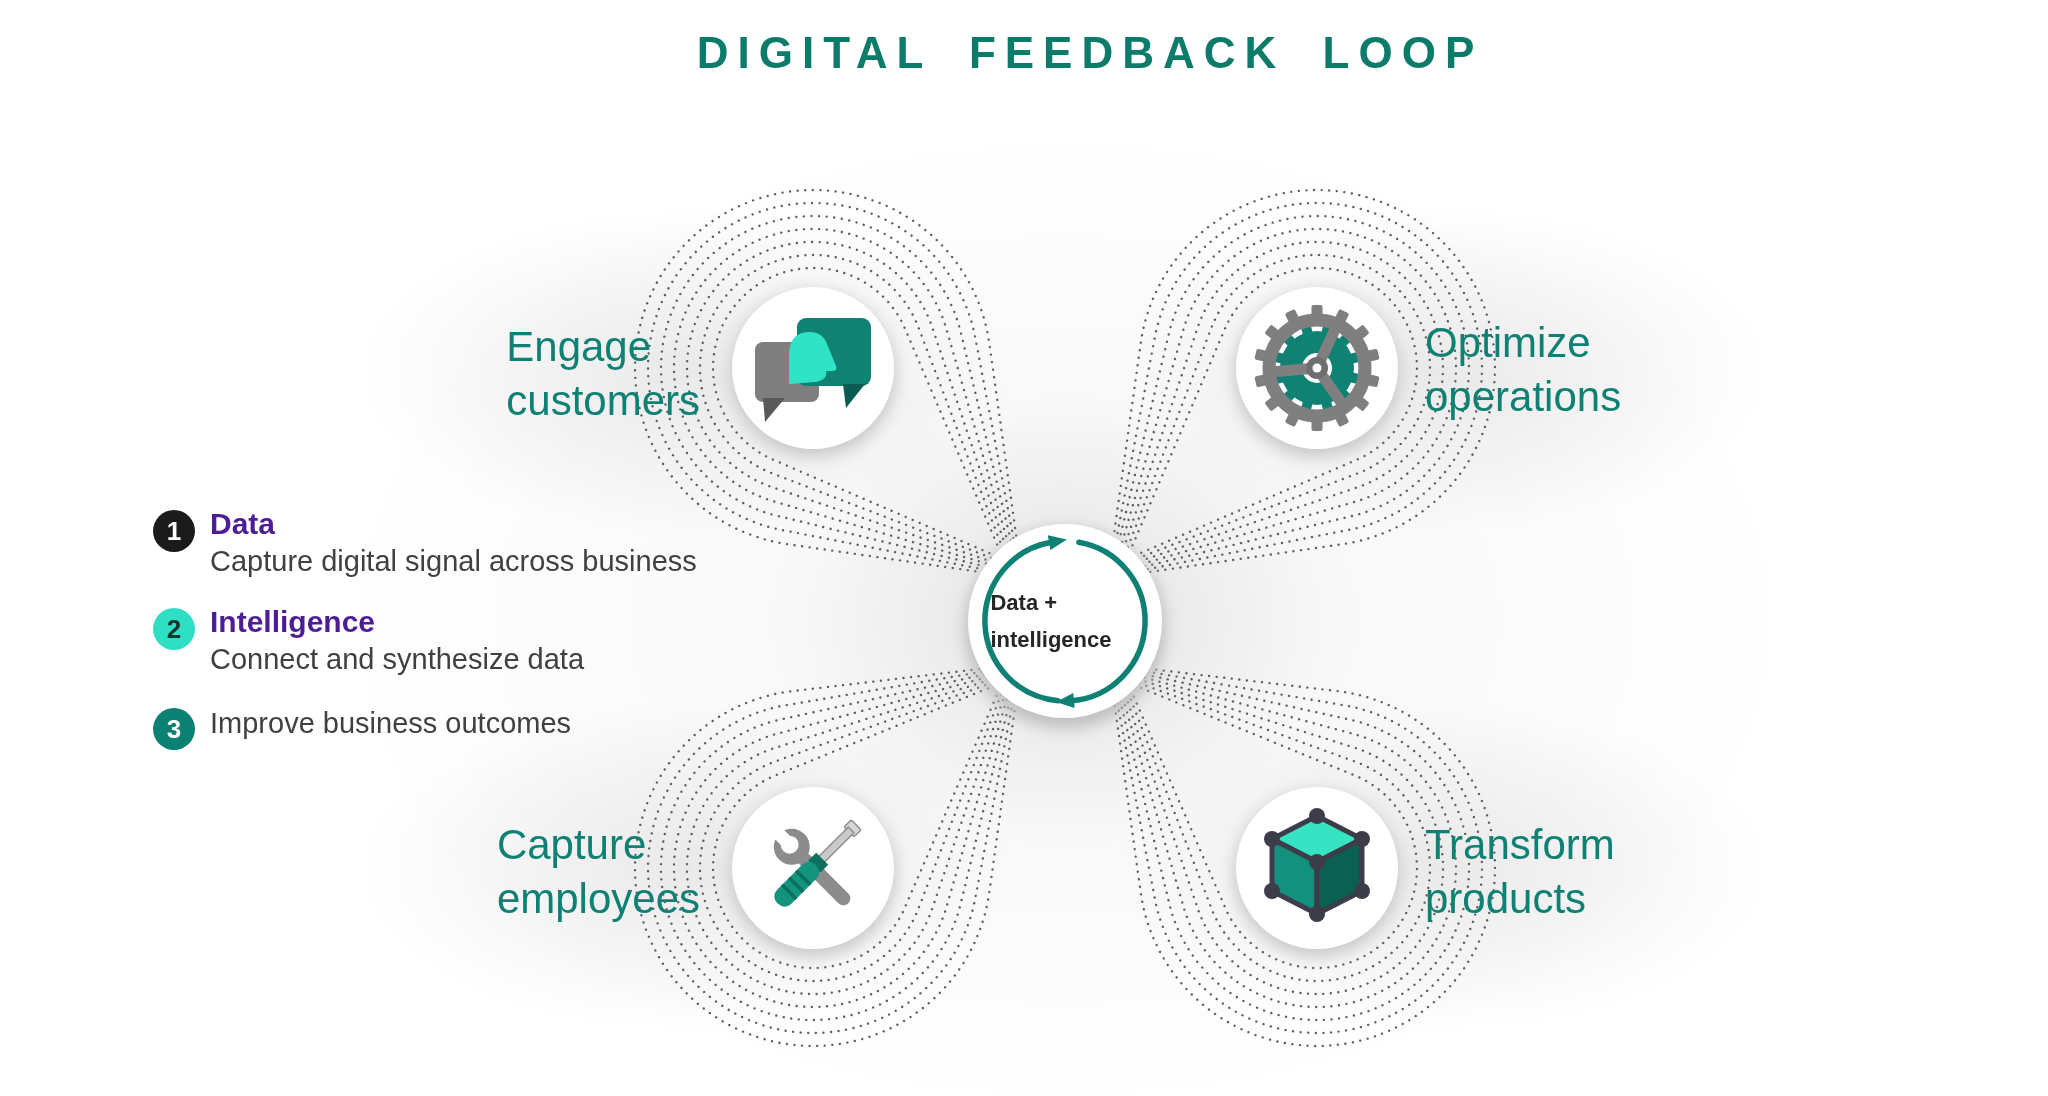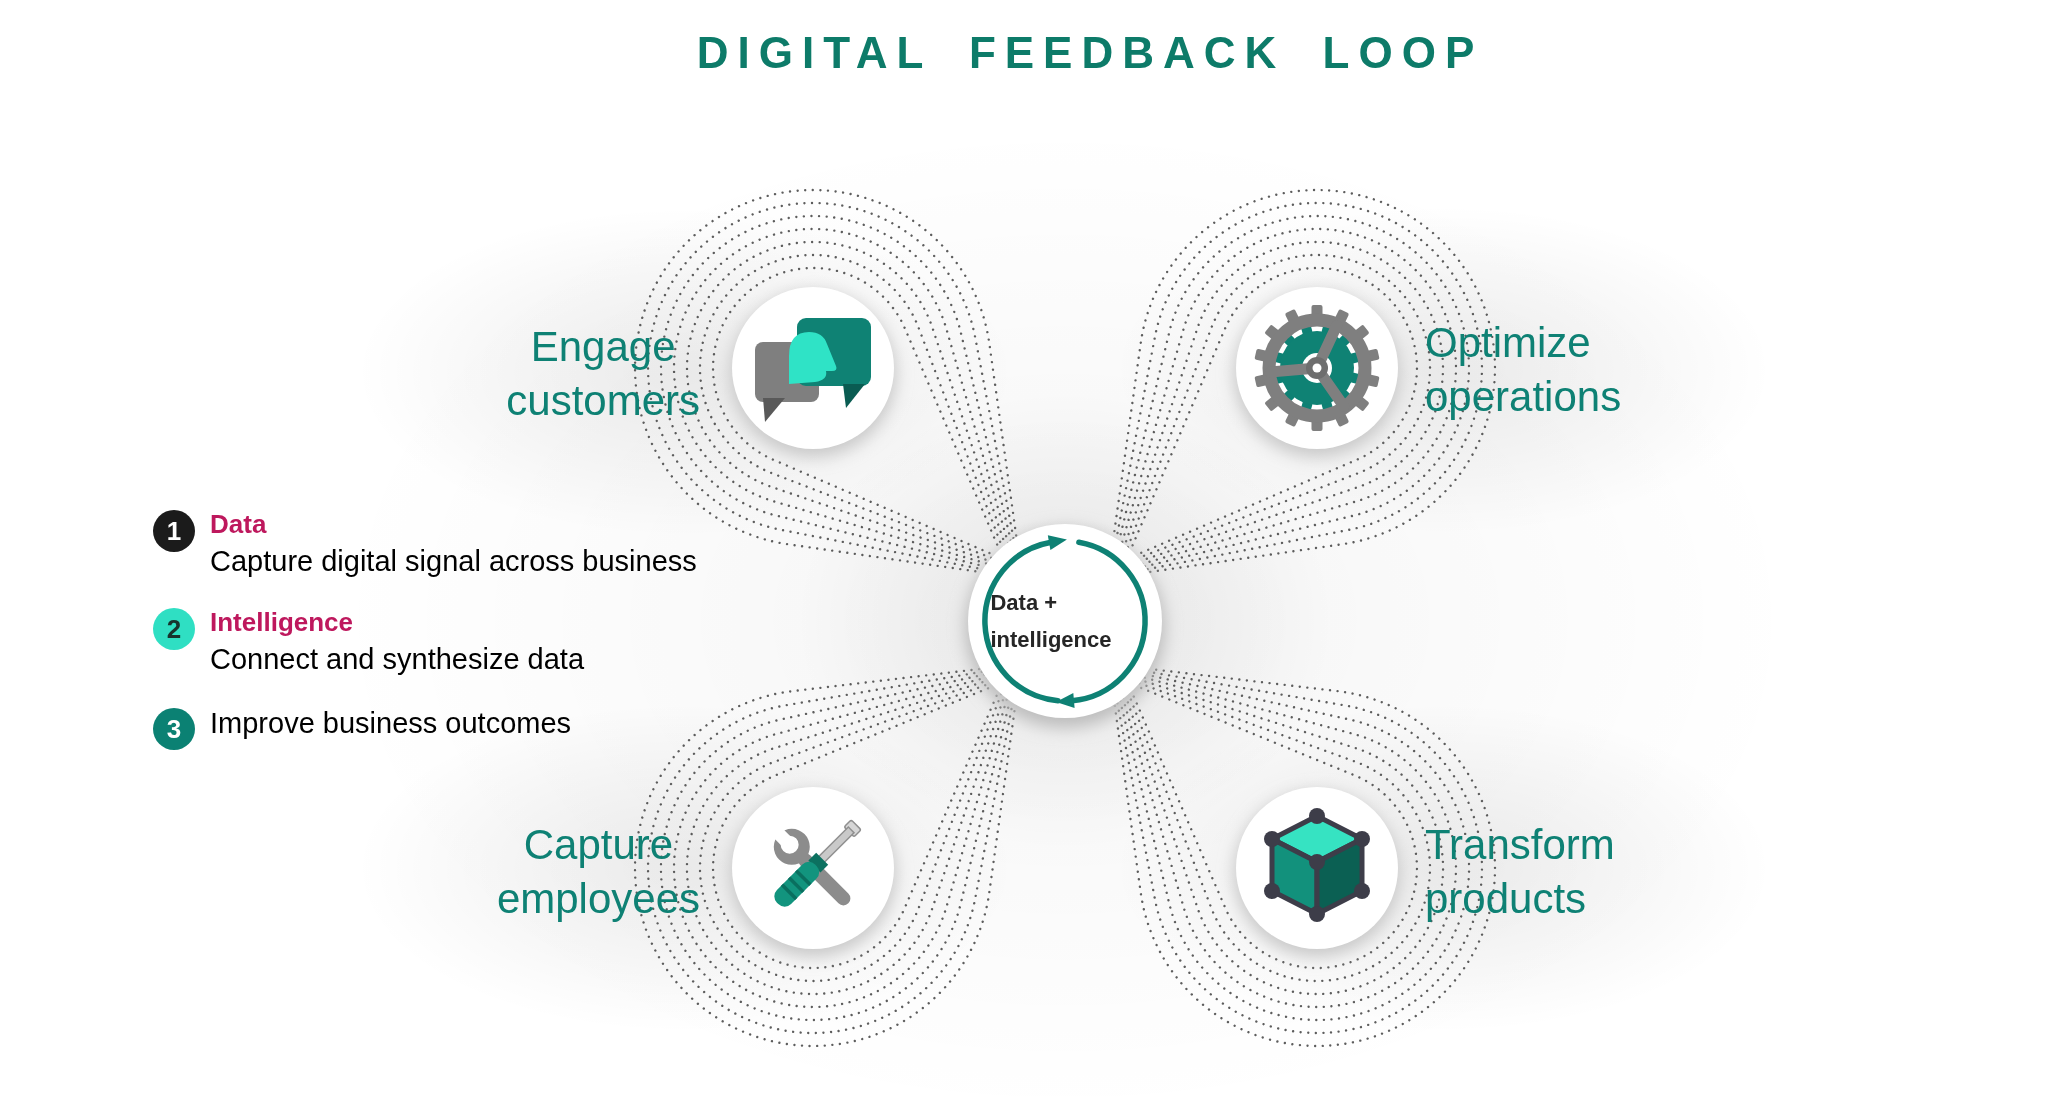--- a/index.html
+++ b/index.html
@@ -11,21 +11,21 @@
   svg{position:absolute;left:0;top:0;}
   .txt{position:absolute;}
   .title{
     top:28px;left:1055px;transform:translateX(-50%);
     font-size:44px;font-weight:700;letter-spacing:9px;word-spacing:16px;
     color:#0d7b69;white-space:nowrap;
   }
   .node-label{
     font-size:42px;line-height:54px;color:#0e8174;font-weight:400;white-space:nowrap;
   }
-  .node-label.right{text-align:center;}
+  .node-label.right{text-align:left;}
   .lbl-engage{top:320px;right:1383px;}
   .lbl-optimize{top:316px;left:1390px;}
   .lbl-empower{top:818px;right:1383px;}
   .lbl-transform{top:818px;left:1390px;}
   .center-label{
     top:621px;left:1016px;transform:translate(-50%,-50%);
     font-size:22px;line-height:37px;font-weight:700;color:#262626;text-align:left;white-space:nowrap;
   }
   .legend{position:absolute;left:118px;top:0;width:560px;}
   .legend-row{position:absolute;display:flex;align-items:flex-start;gap:15px;}
@@ -33,22 +33,22 @@
   .legend-row.r2{top:604px;}
   .legend-row.r3{top:704px;}
   .legend-dot{
     width:42px;height:42px;border-radius:50%;flex:0 0 auto;
     display:flex;align-items:center;justify-content:center;
     font-size:26px;font-weight:700;margin-top:4px;
   }
   .dot-1{background:#1b1b1b;color:#ffffff;}
   .dot-2{background:#2fdfc3;color:#17342e;}
   .dot-3{background:#0b8173;color:#ffffff;}
-  .legend-title{font-size:26px;font-weight:700;color:#be185d;line-height:36px;}
-  .legend-desc{font-size:29px;font-weight:400;color:#000000;line-height:39px;}
+  .legend-title{font-size:30px;font-weight:700;color:#4c1d95;line-height:36px;}
+  .legend-desc{font-size:29px;font-weight:400;color:#404040;line-height:39px;}
 </style>
 </head>
 <body>
 
 <div class="stage">
 
   <svg id="art" width="2048" height="1096" viewBox="0 0 2048 1096">
     <defs>
       <radialGradient id="blobG">
         <stop offset="0%" stop-color="#000000" stop-opacity="0.075"></stop>

